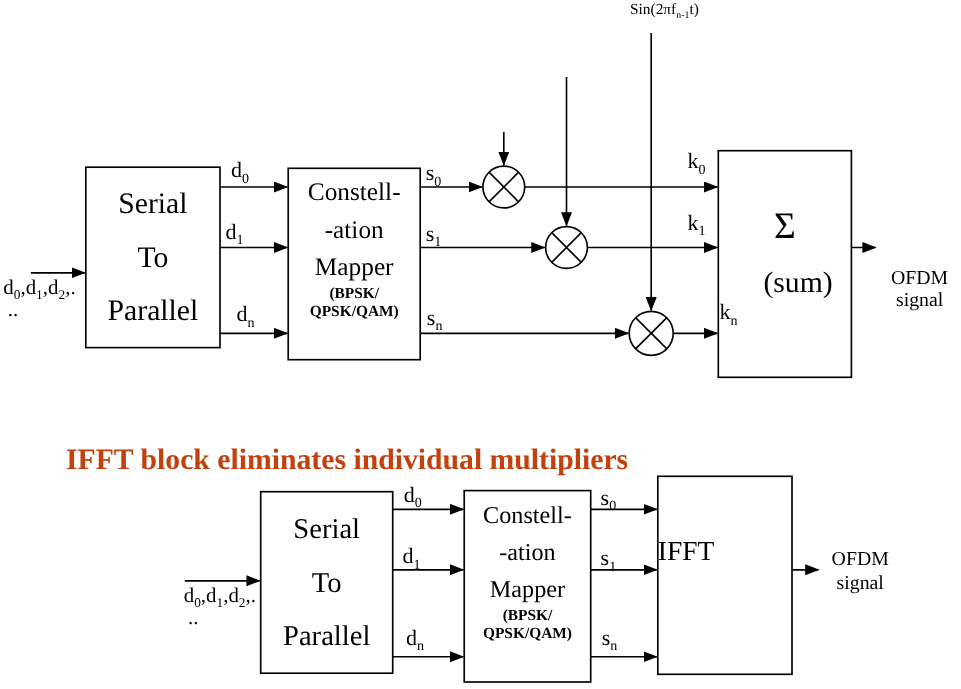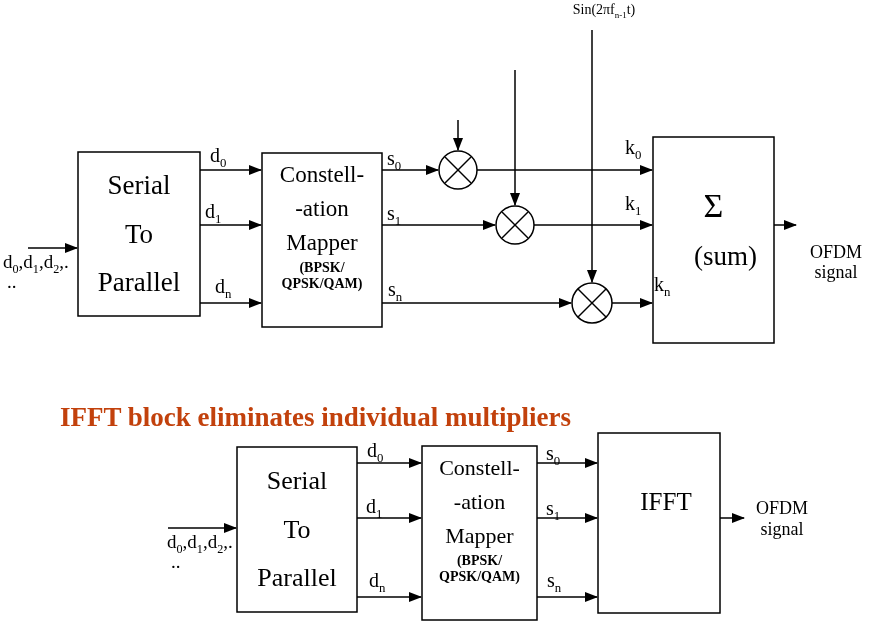--- a/index.html
+++ b/index.html
@@ -32,21 +32,21 @@
   #stp-bot{left:237px;top:447px;width:120px;height:165px;justify-content:space-evenly;font-size:26px;}
   #mapper-top{left:262px;top:153px;width:120px;height:174px;padding-top:5px;box-sizing:border-box;font-size:23px;}
   #mapper-bot{left:422px;top:446px;width:115px;height:174px;padding-top:5px;box-sizing:border-box;font-size:22px;}
   .m-line{line-height:34px;}
   .m-sub{font-size:14px;font-weight:bold;line-height:16px;}
   .m-sub:first-of-type{margin-top:6px;}
   #sum-sigma{left:653px;top:186px;width:121px;text-align:center;font-size:34px;}
   #sum-caption{left:653px;top:240px;width:145px;text-align:center;font-size:27px;}
   #ofdm-top{left:801px;top:243px;width:70px;text-align:center;font-size:18px;line-height:1.1;}
   #ofdm-bot{left:747px;top:498px;width:70px;text-align:center;font-size:18px;line-height:1.15;}
-  #ifft-lbl{left:598px;top:487px;width:136px;text-align:center;font-size:25px;}
+  #ifft-lbl{left:598px;top:487px;width:136px;font-size:25px;}
   
   #lbl-d0-b{left:367px;top:438px;font-size:20px;}
   #lbl-d1-b{left:366px;top:494px;font-size:20px;}
   #lbl-dn-b{left:369px;top:568px;font-size:20px;}
   #lbl-s0-b{left:546px;top:441px;font-size:20px;}
   #lbl-s1-b{left:546px;top:496px;font-size:20px;}
   #lbl-sn-b{left:547px;top:568px;font-size:20px;}
   #input-b{left:167px;top:531px;font-size:19px;}
   #input-b2{left:171px;top:551px;font-size:19px;}
   

